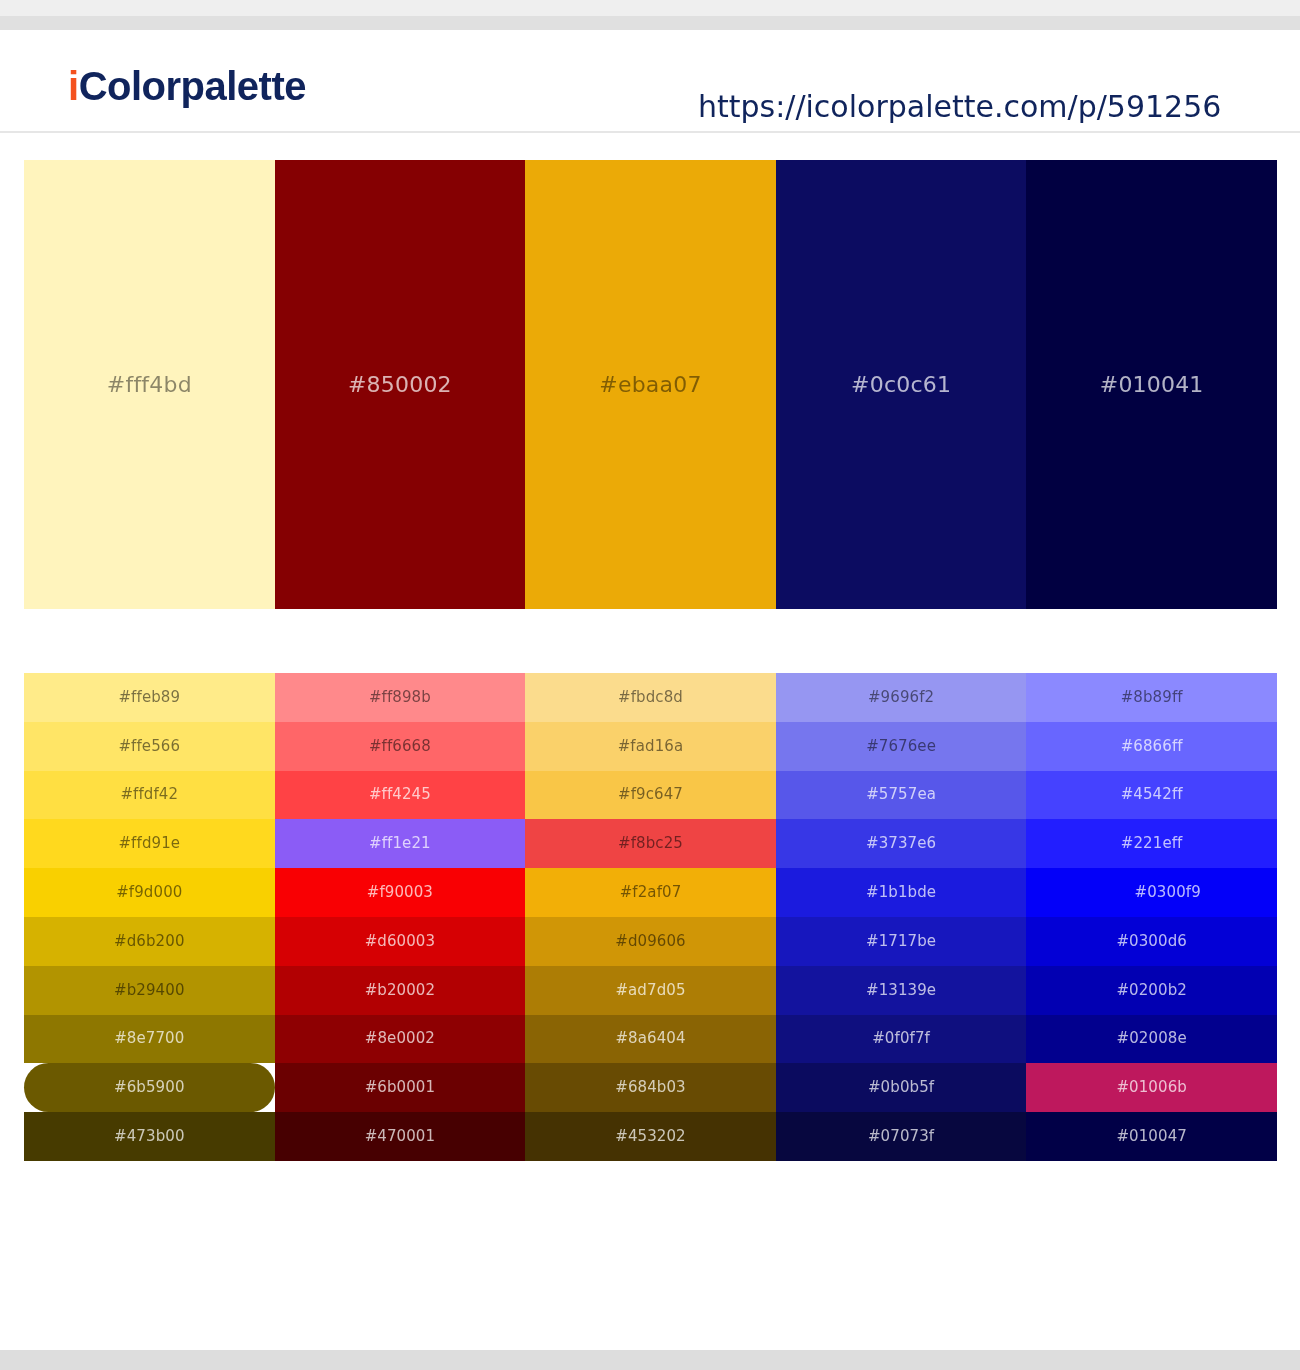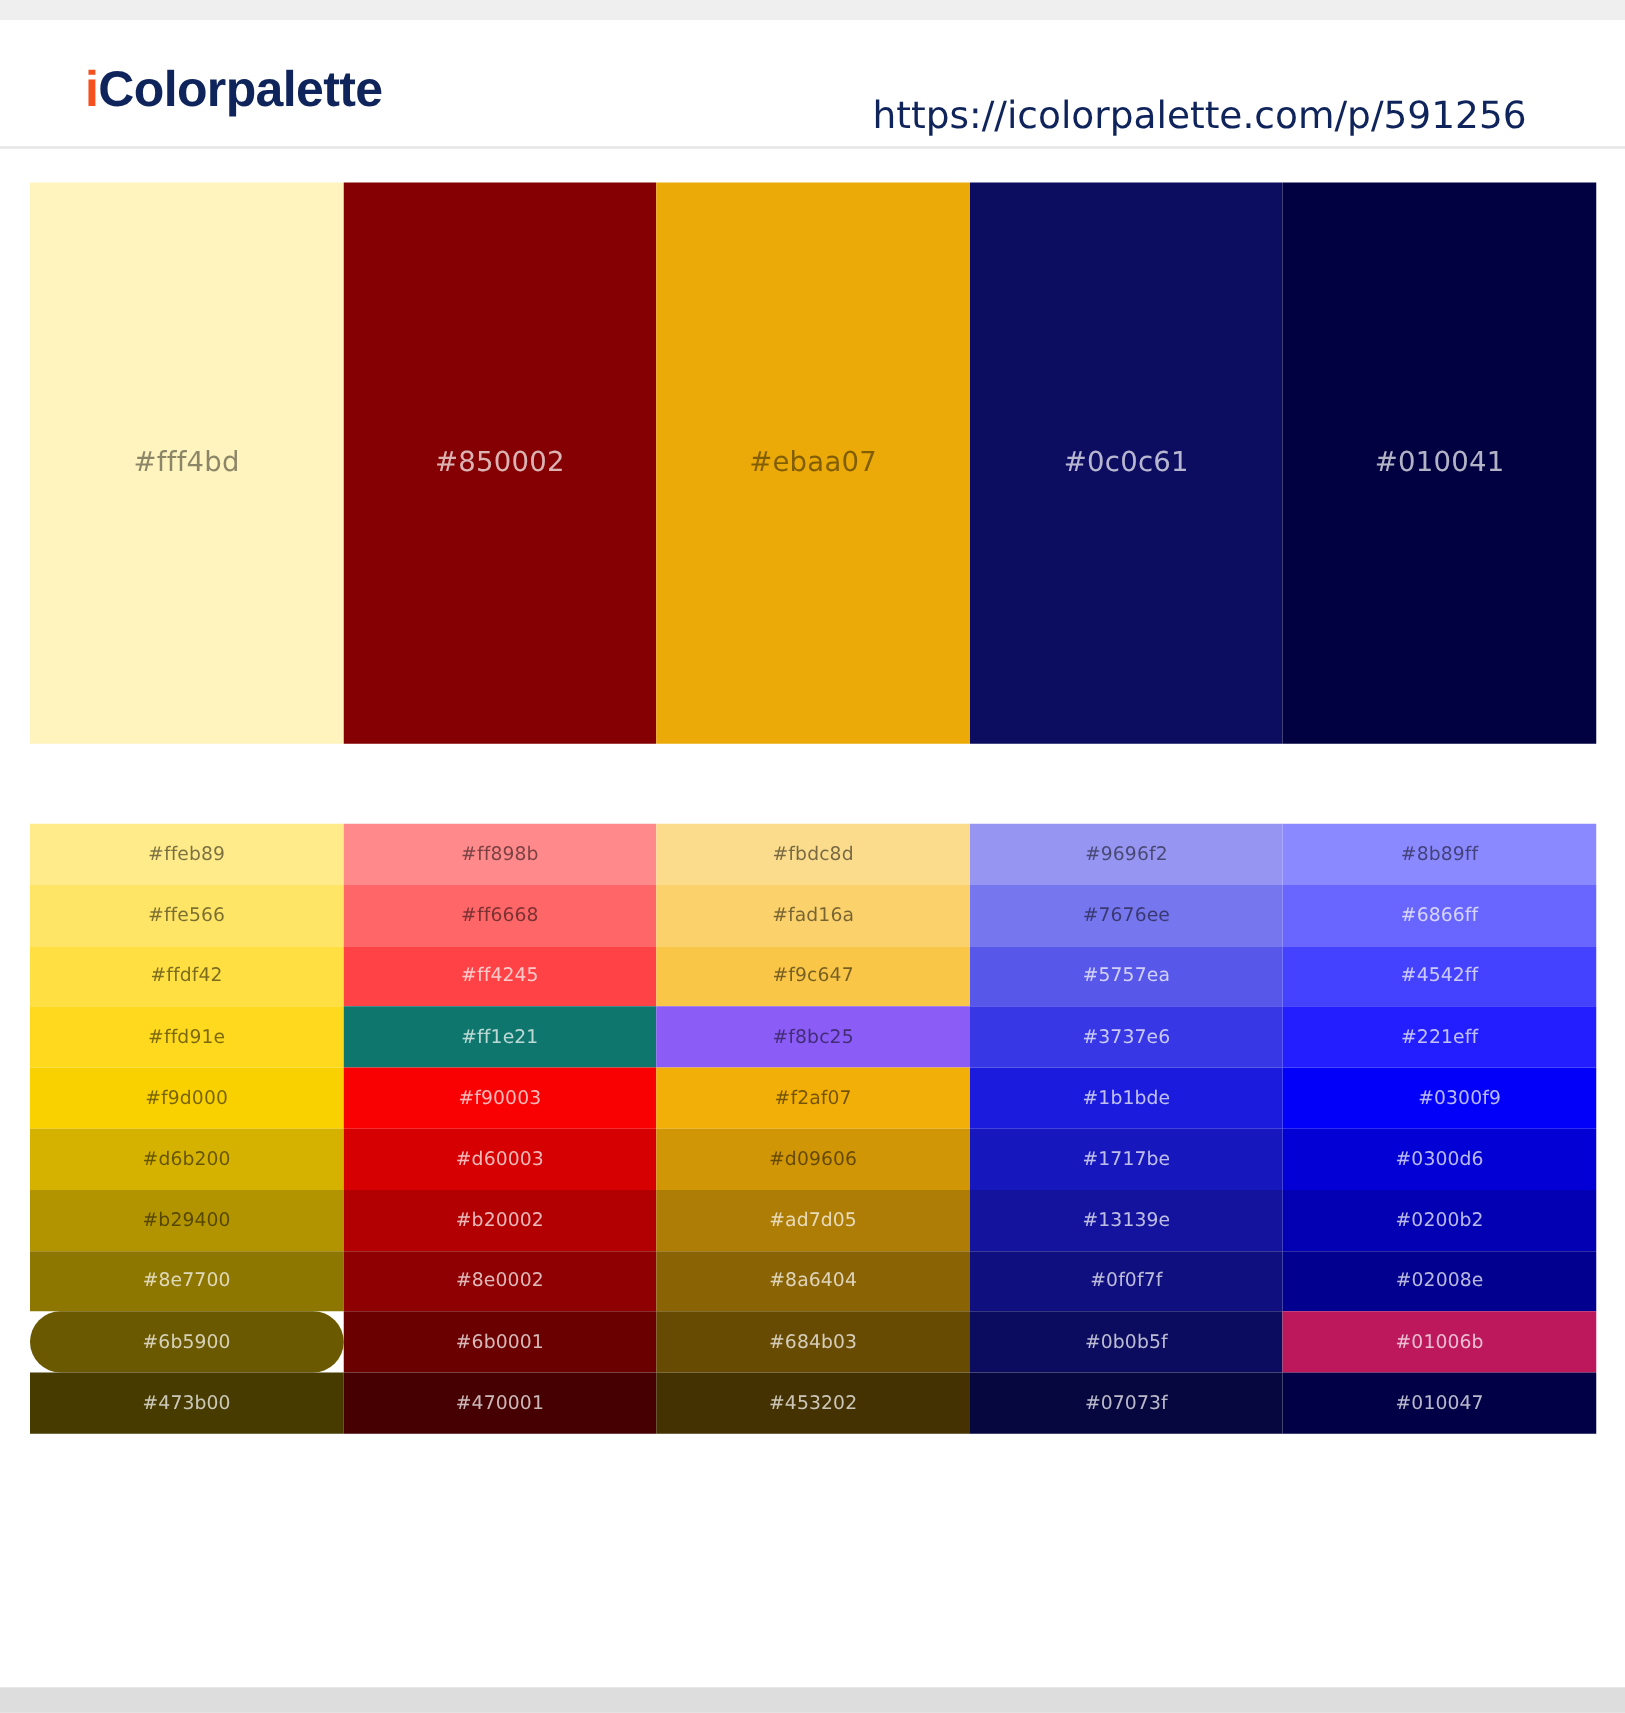--- a/index.html
+++ b/index.html
@@ -10,21 +10,21 @@
     font-family: "Liberation Sans", sans-serif;
     overflow: hidden;
   }
   .page {
     position: relative;
     width: 1300px; height: 1370px;
     background: #e0e0e0;
   }
   .card {
     position: absolute;
-    left: 0; top: 16px;
+    left: 0; top: 30px;
     width: 1300px;
     height: 1334px;
     background: #ffffff;
   }
   
   .header {
     position: relative;
     height: 103px;
     border-bottom: 2px solid #e6e6e6;
     display: flex;
@@ -183,21 +183,21 @@
         <div class="shade-col">
           <div class="shade-cell" style="background: rgb(255, 137, 139);">
             <span class="hexlabel" style="color: rgba(0, 0, 0, 0.52);">#ff898b</span>
           </div>
           <div class="shade-cell" style="background: rgb(255, 102, 104);">
             <span class="hexlabel" style="color: rgba(0, 0, 0, 0.52);">#ff6668</span>
           </div>
           <div class="shade-cell" style="background: rgb(255, 66, 69);">
             <span class="hexlabel" style="color: rgba(255, 255, 255, 0.72);">#ff4245</span>
           </div>
-          <div class="shade-cell" style="background: #0f766e; text-align: right;">
+          <div class="shade-cell" style="background: #8b5cf6; text-align: right;">
             <span class="hexlabel" style="color: rgba(255, 255, 255, 0.72);">#ff1e21</span>
           </div>
           <div class="shade-cell" style="background: rgb(249, 0, 3);">
             <span class="hexlabel" style="color: rgba(255, 255, 255, 0.72);">#f90003</span>
           </div>
           <div class="shade-cell" style="background: rgb(214, 0, 3);">
             <span class="hexlabel" style="color: rgba(255, 255, 255, 0.72);">#d60003</span>
           </div>
           <div class="shade-cell" style="background: rgb(178, 0, 2);">
             <span class="hexlabel" style="color: rgba(255, 255, 255, 0.72);">#b20002</span>
@@ -215,21 +215,21 @@
         <div class="shade-col">
           <div class="shade-cell" style="background: rgb(251, 220, 141);">
             <span class="hexlabel" style="color: rgba(0, 0, 0, 0.52);">#fbdc8d</span>
           </div>
           <div class="shade-cell" style="background: rgb(250, 209, 106);">
             <span class="hexlabel" style="color: rgba(0, 0, 0, 0.52);">#fad16a</span>
           </div>
           <div class="shade-cell" style="background: rgb(249, 198, 71);">
             <span class="hexlabel" style="color: rgba(0, 0, 0, 0.52);">#f9c647</span>
           </div>
-          <div class="shade-cell" style="background: #8b5cf6;">
+          <div class="shade-cell" style="background: #ef4444;">
             <span class="hexlabel" style="color: rgba(0, 0, 0, 0.52);">#f8bc25</span>
           </div>
           <div class="shade-cell" style="background: rgb(242, 175, 7);">
             <span class="hexlabel" style="color: rgba(0, 0, 0, 0.52);">#f2af07</span>
           </div>
           <div class="shade-cell" style="background: rgb(208, 150, 6);">
             <span class="hexlabel" style="color: rgba(0, 0, 0, 0.52);">#d09606</span>
           </div>
           <div class="shade-cell" style="background: rgb(173, 125, 5);">
             <span class="hexlabel" style="color: rgba(255, 255, 255, 0.72);">#ad7d05</span>

